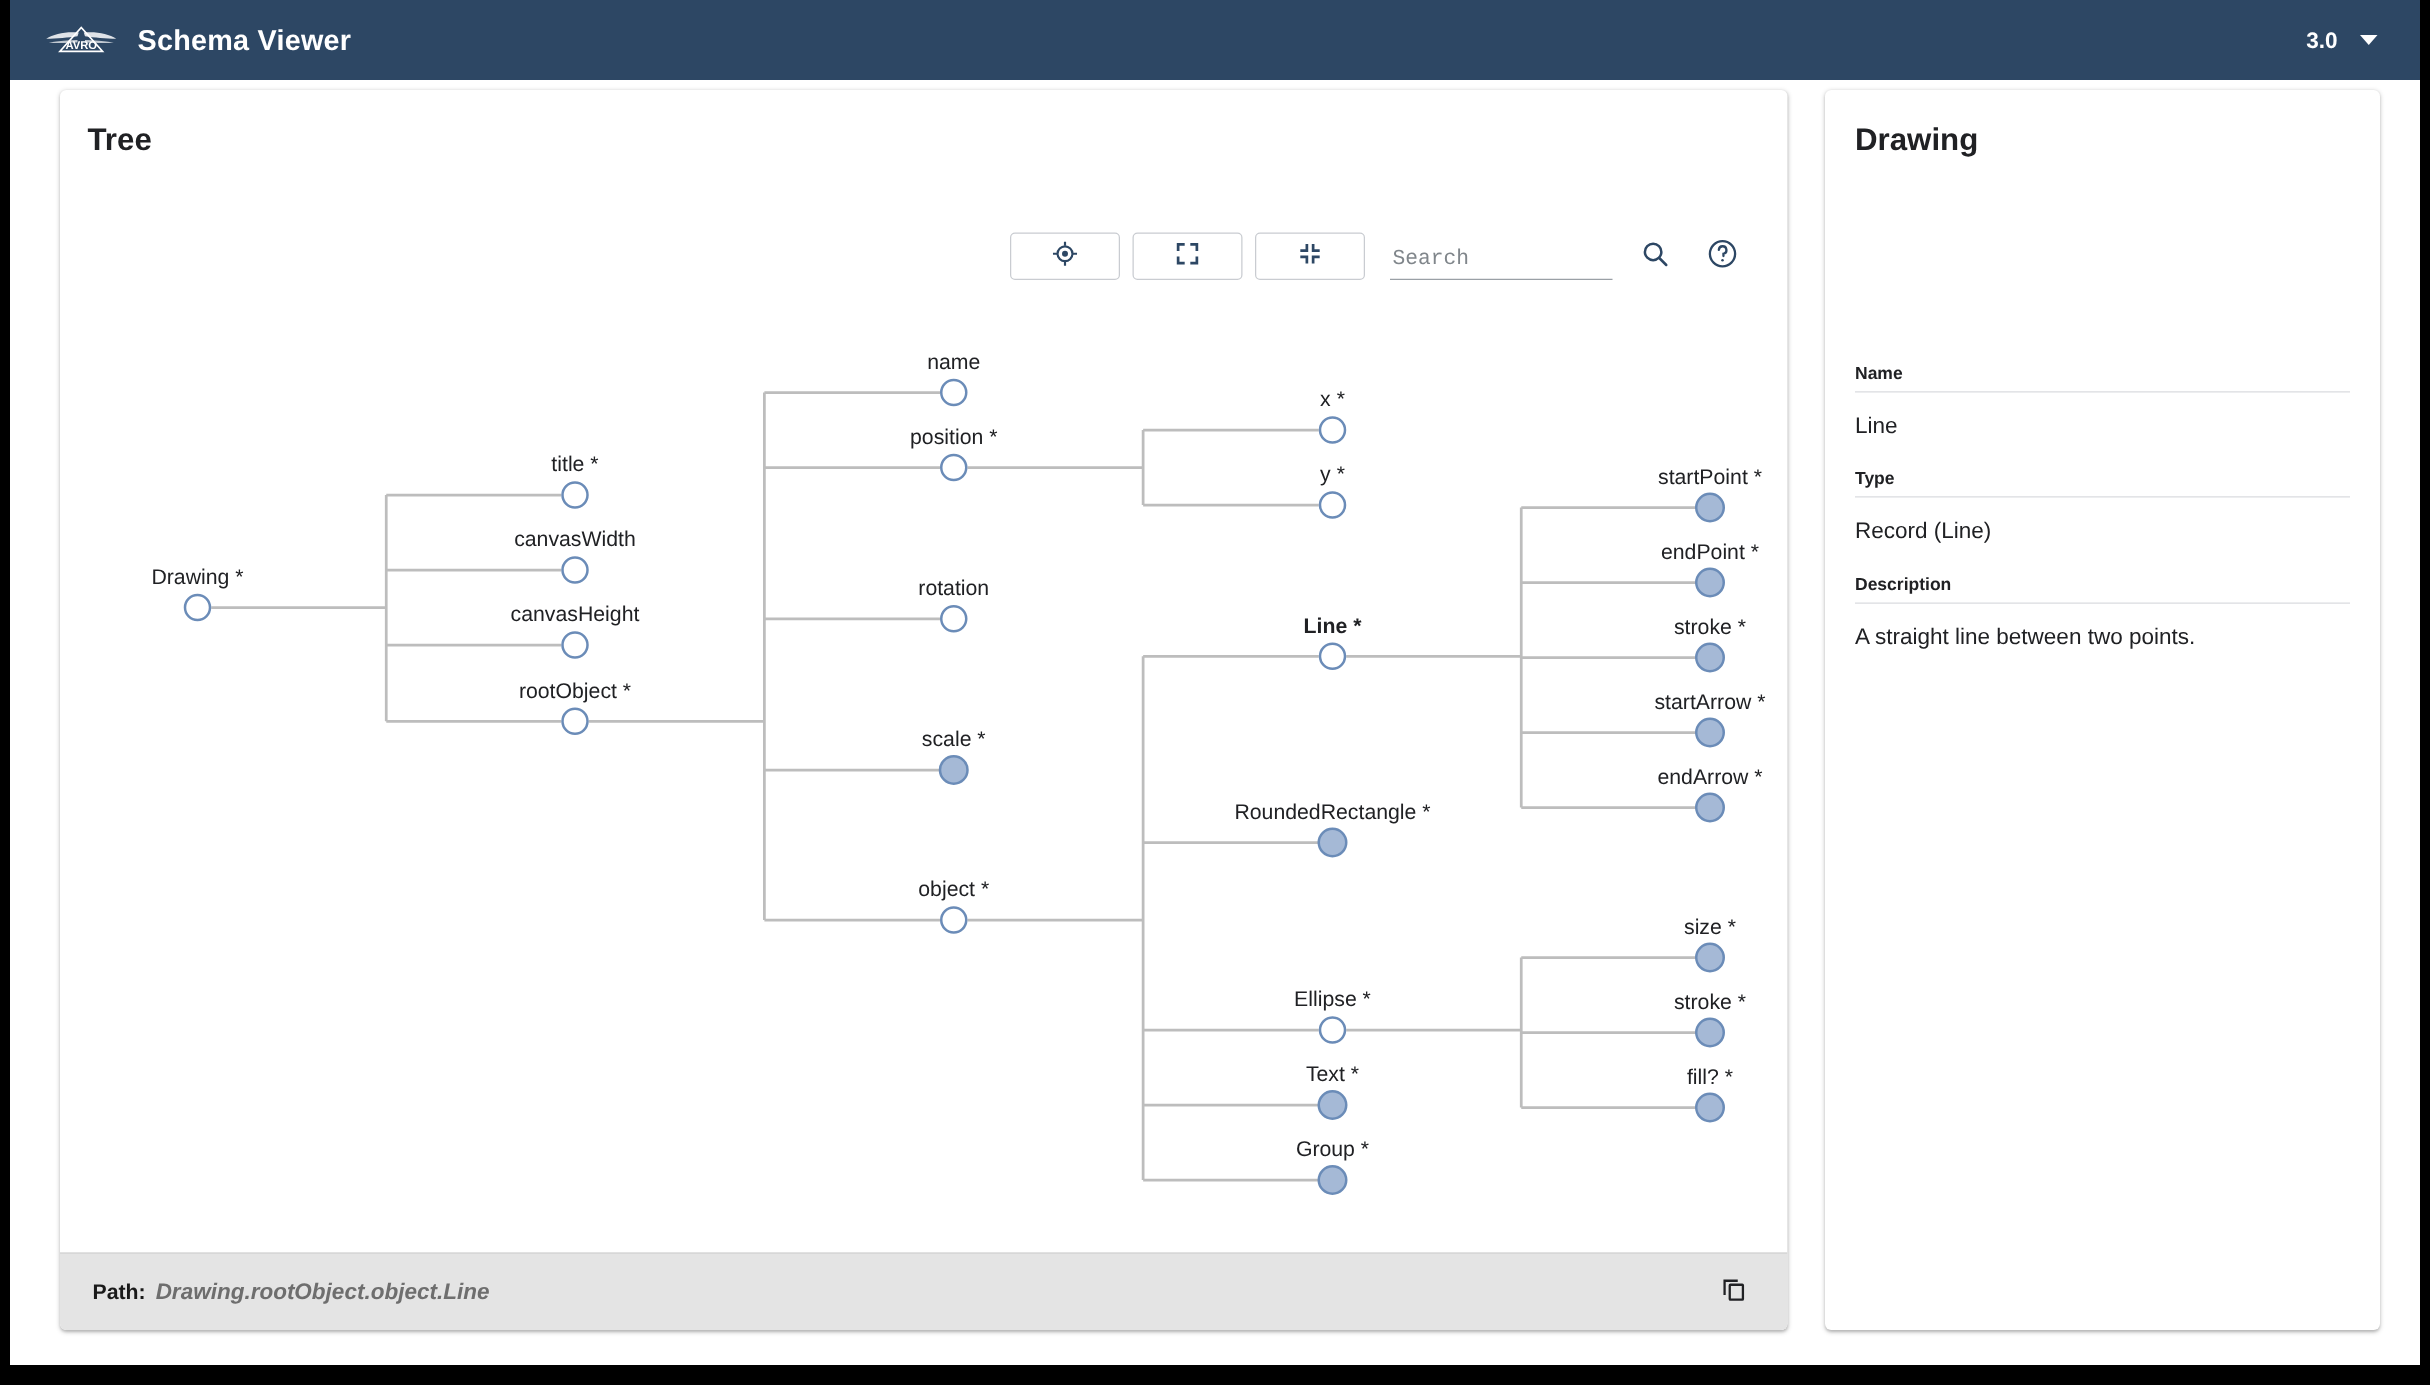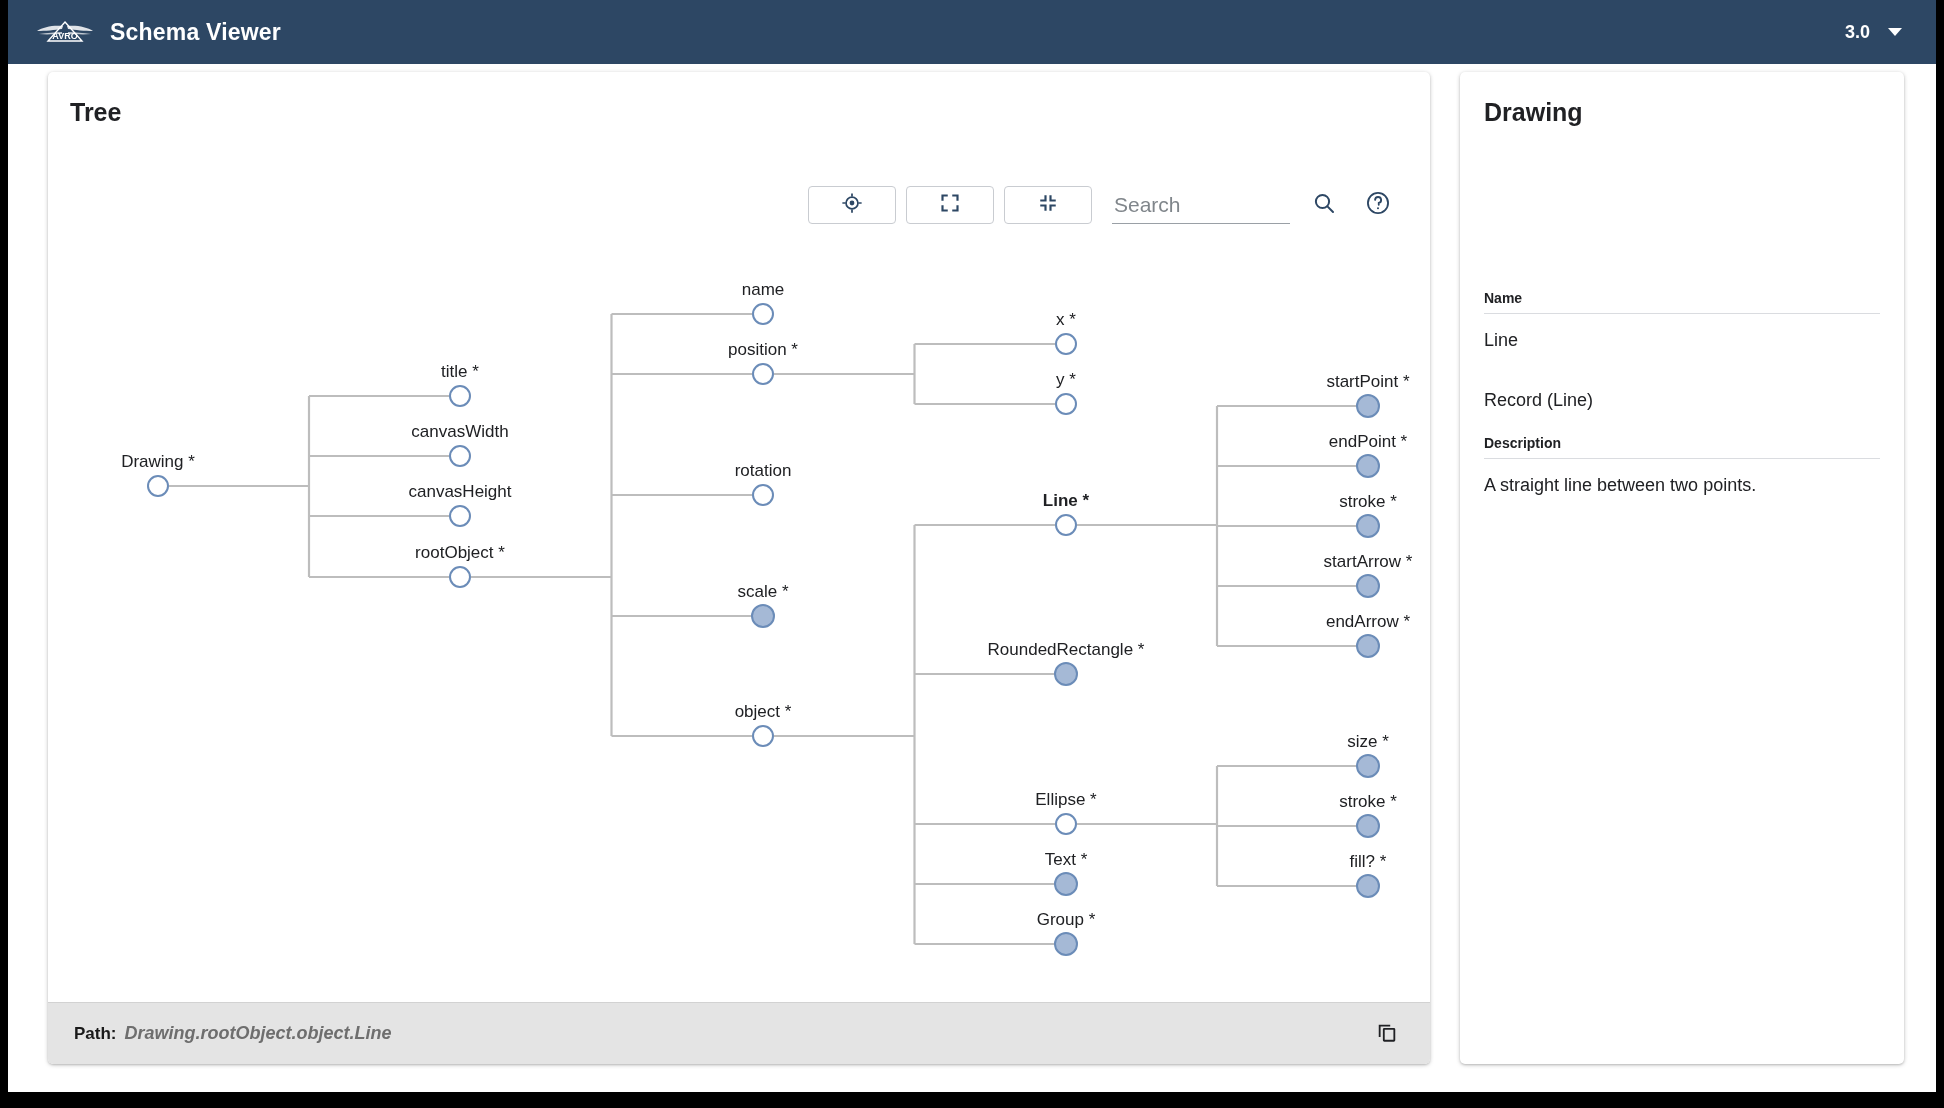--- a/index.html
+++ b/index.html
@@ -96,24 +96,24 @@
   }
   .search-wrap {
     margin-left: 10px;
     width: 178px;
     border-bottom: 1px solid #9aa0a6;
     padding-bottom: 5px;
   }
   .search-input {
     border: none; outline: none;
     width: 100%;
-    font-size: 21px;
+    font-size: 17px;
     color: #3c4043;
     background: transparent;
-    font-family: Liberation Sans, sans-serif;
+    font-family: Liberation Mono, monospace;
   }
   .search-input::placeholder { color: #80868b; }
   .icon-btn {
     width: 40px; height: 38px;
     display: flex; align-items: center; justify-content: center;
     cursor: pointer;
     margin-left: 14px;
   }
 
   
@@ -433,20 +433,21 @@
     <div class="card details-card">
       <div class="panel-title">Drawing</div>
 
 
       <div class="field-list" id="detail-fields">
           <div class="field">
             <div class="field-label">Name</div>
             <div class="field-value">Line</div>
           </div>
           <div class="field">
+            <div class="field-label">Type</div>
             <div class="field-value">Record (Line)</div>
           </div>
           <div class="field">
             <div class="field-label">Description</div>
             <div class="field-value">A straight line between two points.</div>
           </div>
         </div>
     </div>
 
   </div>

